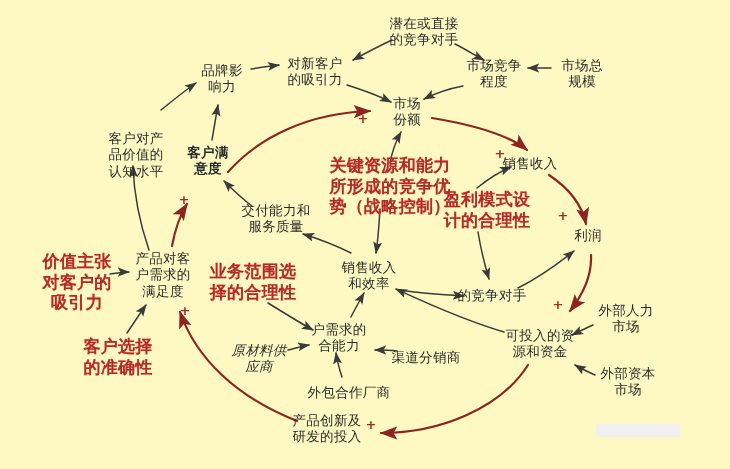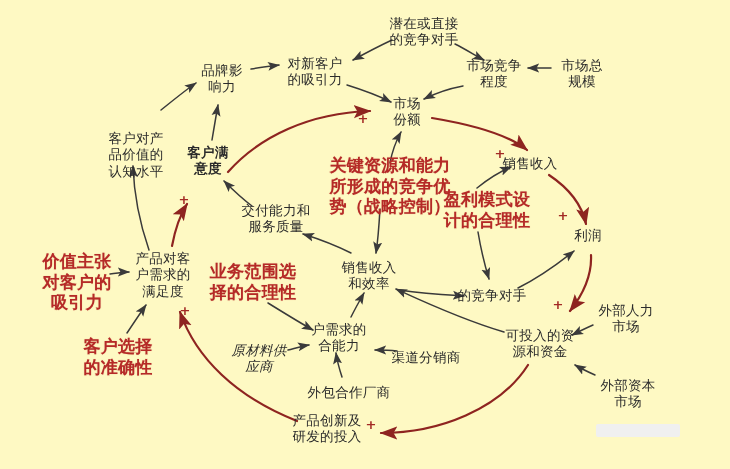--- a/index.html
+++ b/index.html
@@ -199,21 +199,21 @@
 市场</div>
       <div class="node black" style="left: 339px; top: 337px;">户需求的
 合能力</div>
       <div class="node black" style="left: 540px; top: 343px;">可投入的资
 源和资金</div>
       <div class="node red" style="left: 118px; top: 357px;">客户选择
 的准确性</div>
       <div class="node black" style="left: 259px; top: 358px; font-style: italic;">原材料供
 应商</div>
       <div class="node black" style="left: 426px; top: 357px;">渠道分销商</div>
-      <div class="node black" style="left: 628px; top: 381px; margin-top: 12px;">外部资本
+      <div class="node black" style="left: 628px; top: 381px;">外部资本
 市场</div>
       <div class="node black" style="left: 349px; top: 392px;">外包合作厂商</div>
       <div class="node black" style="left: 327px; top: 428px;">产品创新及
 研发的投入</div>
     </div>
   <div id="plus-layer">
       <div class="plus" style="left: 363px; top: 118px;">+</div>
       <div class="plus" style="left: 500px; top: 153px;">+</div>
       <div class="plus" style="left: 563px; top: 215px;">+</div>
       <div class="plus" style="left: 184px; top: 199px;">+</div>

